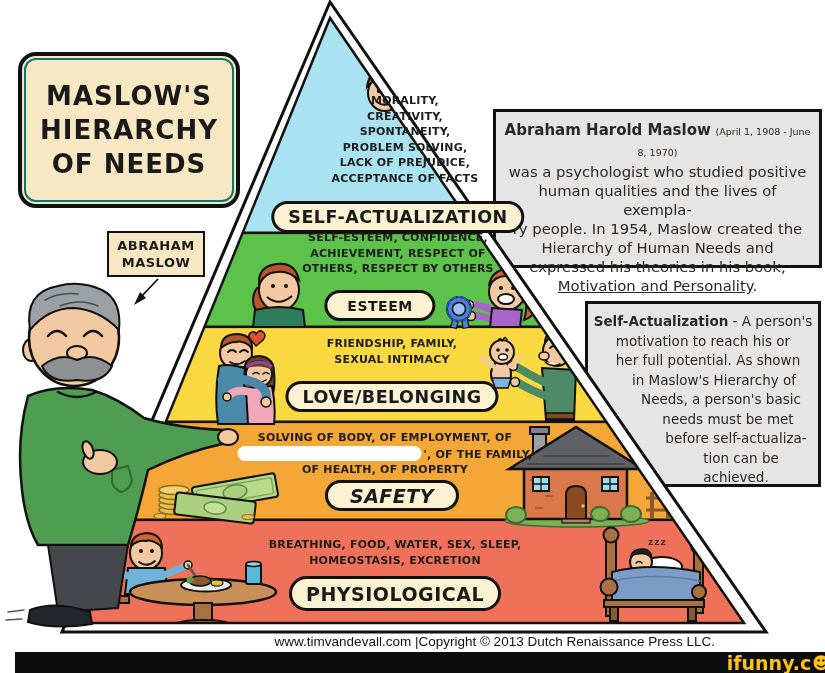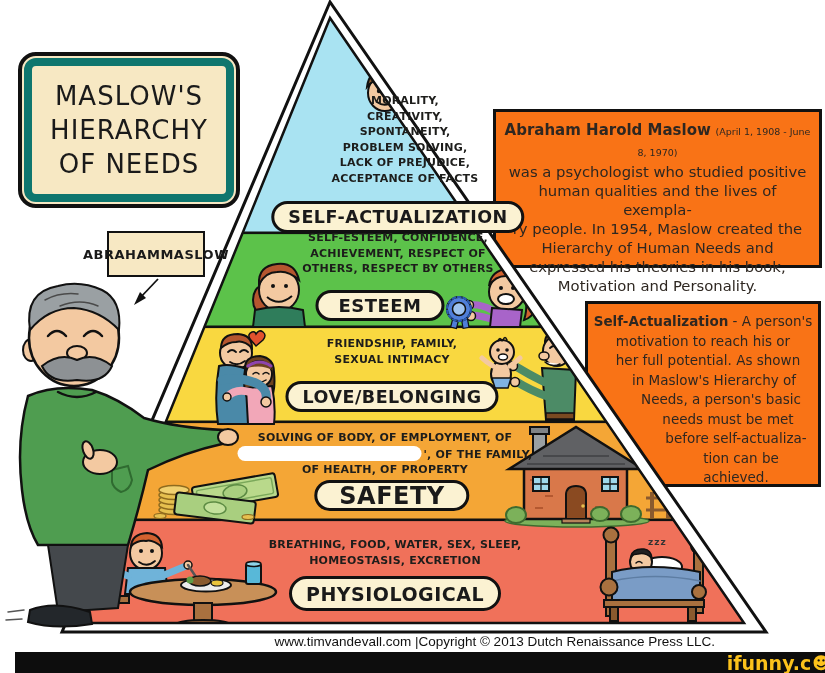--- a/index.html
+++ b/index.html
@@ -2,49 +2,49 @@
 <html><head>
 <meta charset="utf-8">
 <style>
   html,body{margin:0;padding:0;background:#fff;}
   .stage{position:relative;width:825px;height:673px;background:#ffffff;overflow:hidden;
          font-family:"DejaVu Sans",sans-serif;color:#1a1a1a;}
   svg.art{position:absolute;left:0;top:0;z-index:1;}
   
   .title-box{position:absolute;left:18px;top:52px;width:222px;height:156px;z-index:2;
              background:#f7e8c3;border:4px solid #111;border-radius:18px;box-sizing:border-box;}
-  .title-inner{position:absolute;inset:2px;border:8px solid #0f766e;border-radius:12px;
+  .title-inner{position:absolute;inset:2px;border:2px solid #0f766e;border-radius:12px;
                display:flex;flex-direction:column;align-items:center;justify-content:center;
-               font-weight:normal;font-size:26px;line-height:34px;letter-spacing:1px;}
+               font-weight:bold;font-size:26px;line-height:34px;letter-spacing:1px;}
   
   .name-label{position:absolute;left:107px;top:231px;width:98px;height:46px;z-index:2;
               background:#f7e8c3;border:2.5px solid #111;box-sizing:border-box;
-              display:flex;flex-direction:row;align-items:center;justify-content:center;
+              display:flex;flex-direction:column;align-items:center;justify-content:center;
               font-weight:bold;font-size:13px;line-height:17px;letter-spacing:0.5px;}
   
   .lvl{position:absolute;transform:translateX(-50%);text-align:center;z-index:2;
        font-weight:bold;font-size:11px;line-height:15.5px;letter-spacing:0.2px;color:#1d1d1b;white-space:nowrap;}
   .censor-bar{display:inline-block;width:184px;height:15px;background:#ffffff;border-radius:8px;
               vertical-align:-3px;margin-right:2px;}
   
   .pill{position:absolute;transform:translateX(-50%);z-index:2;background:#fbf2d2;
         border:3px solid #111;border-radius:999px;font-weight:bold;color:#1a1a1a;
         padding:1px 14px;letter-spacing:0.5px;white-space:nowrap;display:flex;align-items:center;}
   .pill-selfact{left:398px;top:201px;font-size:17.5px;height:24px;}
-  .pill-esteem {left:380px;top:290px;font-size:18px;height:23px;padding:1px 20px;}
+  .pill-esteem {left:380px;top:290px;font-size:14px;height:23px;padding:1px 20px;}
   .pill-love   {left:392px;top:381px;font-size:17.5px;height:23px;}
-  .pill-safety {left:392px;top:480px;font-size:24px;height:23px;padding:1px 22px;}
+  .pill-safety {left:392px;top:480px;font-size:19px;height:23px;padding:1px 22px;font-style:italic;}
   .pill-physio {left:395px;top:576px;font-size:19px;height:27px;}
   
-  .info-box{position:absolute;z-index:0;background:#f97316;border:3px solid #111;
+  .info-box{position:absolute;z-index:0;background:#e5e5e5;border:3px solid #111;
             box-sizing:border-box;color:#2e2721;text-align:center;}
   .bio-box{left:493px;top:109px;width:329px;height:159px;padding:8px 6px;font-size:14.8px;line-height:19px;}
   .bio-name{font-weight:bold;font-size:15px;}
   .bio-dates{font-size:9.5px;}
-  .book{}
+  .book{text-decoration:underline;}
   .def-box{left:585px;top:301px;width:236px;height:186px;padding:8px 4px 4px 4px;font-size:13.5px;line-height:19.5px;}
   .def-line{white-space:nowrap;}
   .term{font-weight:bold;}
   
   .credit{position:absolute;left:0;top:634px;width:715px;z-index:2;text-align:right;
           font-family:"Liberation Sans",sans-serif;font-size:13.5px;color:#111;padding-left:30px;box-sizing:border-box;}
   .black-bar{position:absolute;left:15px;top:652px;width:825px;height:21px;background:#0d0d0d;z-index:2;}
   .ifunny{position:absolute;right:10px;top:50%;transform:translateY(-50%);
           font-weight:bold;font-size:19px;color:#fcc21b;display:flex;align-items:center;line-height:1;}
   .ifunny .smiley{font-size:17px;margin-left:1px;}

